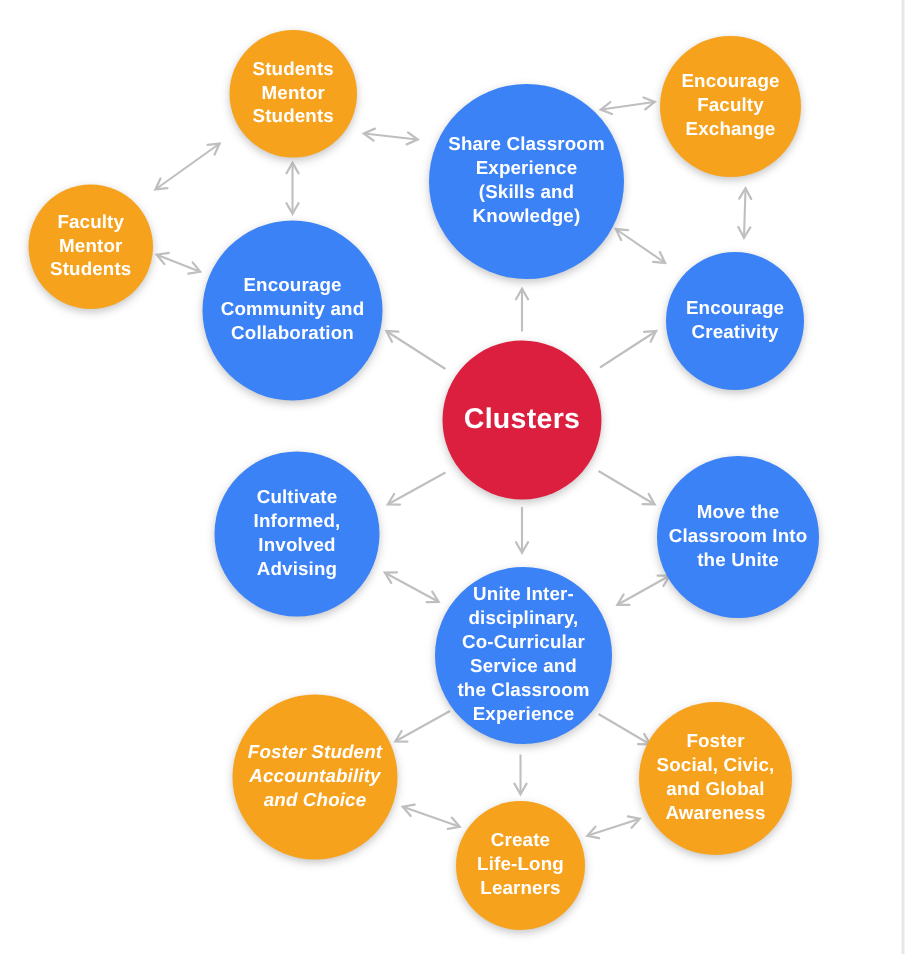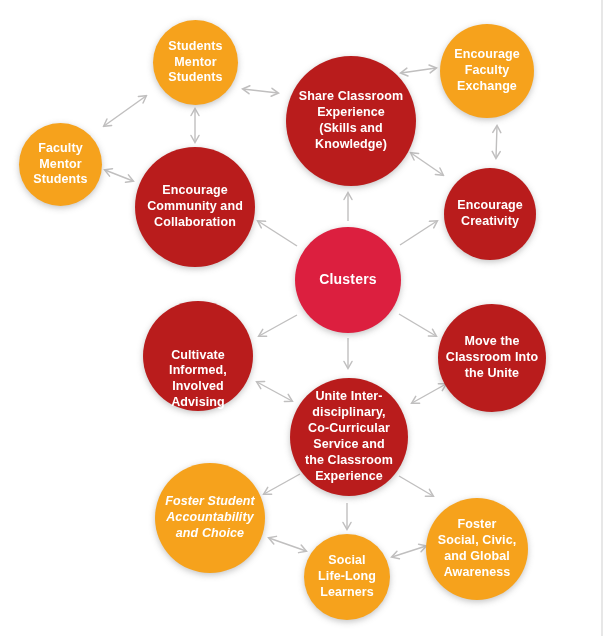--- a/index.html
+++ b/index.html
@@ -19,38 +19,38 @@
     border-radius:50%;
     display:flex;align-items:center;justify-content:center;
     text-align:center;
     color:#ffffff;
     font-weight:bold;
     font-size:12.5px;
     line-height:1.27;
     letter-spacing:.1px;
     box-shadow:0 2px 6px rgba(125,125,125,.45);
   }
-  .blue{background:#b91c1c;}
+  .blue{background:#3b82f6;}
   .orange{background:#f6a21c;}
   .red{background:#dc1f3f;}
   .label{white-space:pre-line;}
-  .center-label{font-size:14px;letter-spacing:.2px;}
+  .center-label{font-size:19px;letter-spacing:.2px;}
   
   .n0{left:153px;top:20px;width:85px;height:85px;}
   .n1{left:19px;top:123px;width:83px;height:83px;}
   .n2{left:135px;top:147px;width:120px;height:120px;}
   .n3{left:286px;top:56px;width:130px;height:130px;}
   .n4{left:440px;top:24px;width:94px;height:94px;}
   .n5{left:444px;top:168px;width:92px;height:92px;}
   .n6{left:295px;top:227px;width:106px;height:106px;}
-  .n7{left:143px;top:301px;width:110px;height:110px;align-items:flex-end;}
+  .n7{left:143px;top:301px;width:110px;height:110px;}
   .n8{left:438px;top:304px;width:108px;height:108px;}
   .n9{left:290px;top:378px;width:118px;height:118px;align-items:center;}
   .n10{left:155px;top:463px;width:110px;height:110px;font-style:italic;}
-  .n11{left:426px;top:498px;width:102px;height:102px;}
+  .n11{left:426px;top:468px;width:102px;height:102px;}
   .n12{left:304px;top:534px;width:86px;height:86px;}
   .right-edge-line{
     position:absolute;left:601px;top:0;width:2px;height:636px;
     background:#e7e7e7;
   }
 </style>
 </head>
 <body>
 
 <div class="canvas">
@@ -142,19 +142,19 @@
 Accountability
 and Choice</span>
     </div>
   <div class="node orange n11">
       <span class="label">Foster
 Social, Civic,
 and Global
 Awareness</span>
     </div>
   <div class="node orange n12">
-      <span class="label">Social
+      <span class="label">Create
 Life-Long
 Learners</span>
     </div>
 
   <div class="right-edge-line"></div>
 </div>
 
 </body></html>

